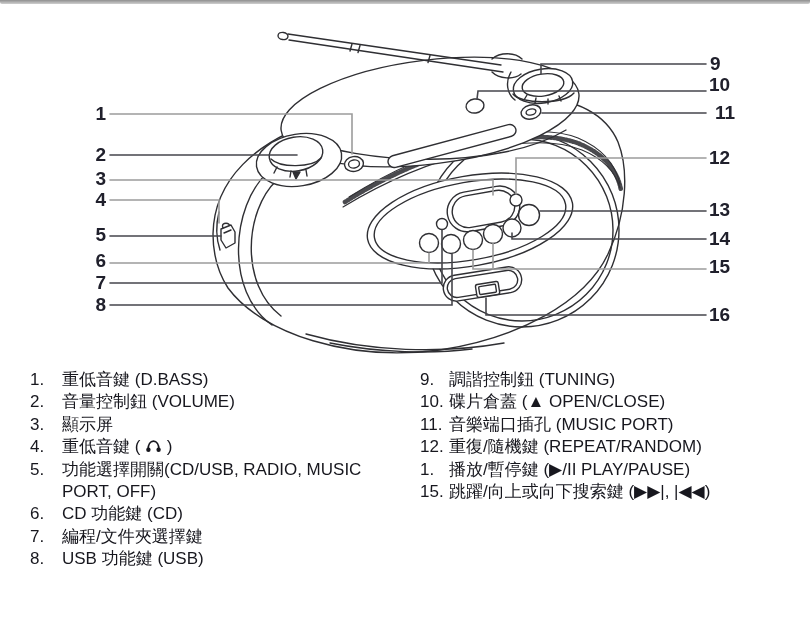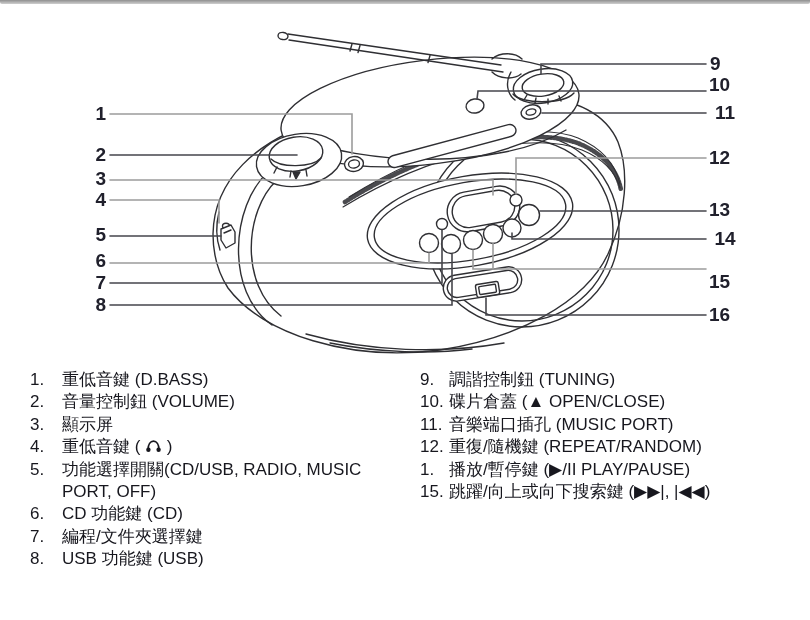--- a/index.html
+++ b/index.html
@@ -184,22 +184,22 @@
         <span class="callout cl" style="left: 80px; top: 198px;">4</span>
         <span class="callout cl" style="left: 80px; top: 233px;">5</span>
         <span class="callout cl" style="left: 80px; top: 259px;">6</span>
         <span class="callout cl" style="left: 80px; top: 281px;">7</span>
         <span class="callout cl" style="left: 80px; top: 303px;">8</span>
         <span class="callout cr" style="left: 710px; top: 62px;">9</span>
         <span class="callout cr" style="left: 709px; top: 83px;">10</span>
         <span class="callout cr" style="left: 709px; top: 111px; text-align: center;">11</span>
         <span class="callout cr" style="left: 709px; top: 156px;">12</span>
         <span class="callout cr" style="left: 709px; top: 208px;">13</span>
-        <span class="callout cr" style="left: 709px; top: 237px; text-align: center;">14</span>
-        <span class="callout cr" style="left: 709px; top: 280px;">15</span>
+        <span class="callout cr" style="left: 709px; top: 237px;">14</span>
+        <span class="callout cr" style="left: 709px; top: 265px;">15</span>
         <span class="callout cr" style="left: 709px; top: 313px;">16</span>
       </div>
   </div>
 
   <div class="legend">
     <div class="legend-col col-left" id="legend-left">
         <div class="legend-item">
           <span class="legend-num">1.</span>
           <span class="legend-text"><span>重低音鍵 (D.BASS)</span></span>
         </div>

